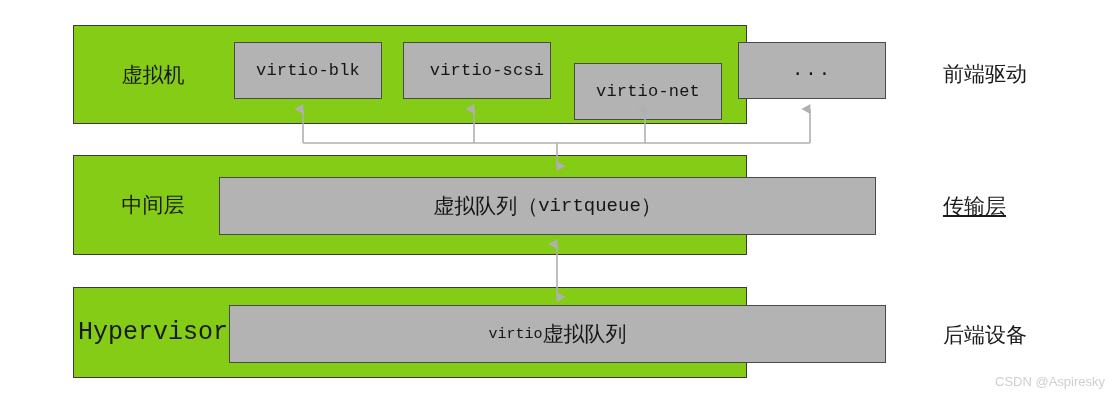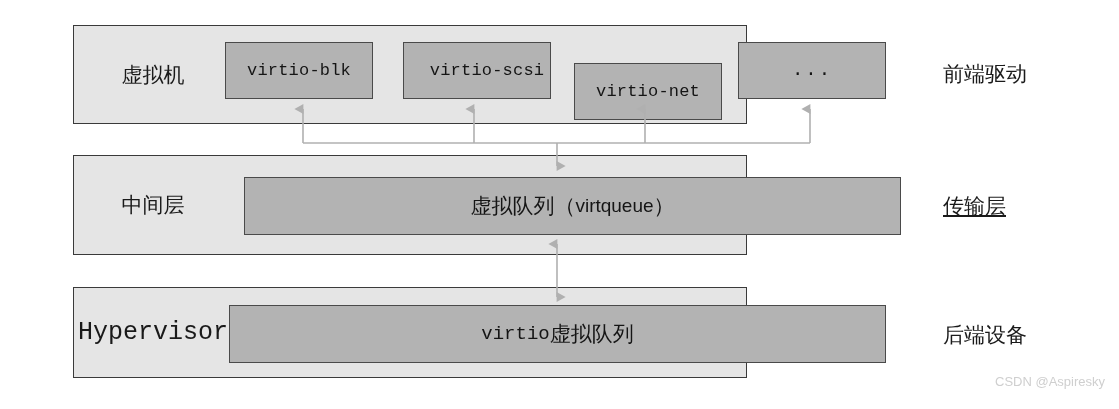--- a/index.html
+++ b/index.html
@@ -22,21 +22,21 @@
     left: 0; top: 0;
     width: 1119px;
     height: 409px;
   }
 
   
   .panel {
     position: absolute;
     left: 73px;
     width: 674px;
-    background: #e5e5e5;
+    background: #84cc16;
     border: 1.5px solid #3a3a3a;
     box-sizing: border-box;
   }
   #panel-vm       { top: 25px;  height: 99px; }
   #panel-middle   { top: 155px; height: 100px; }
   #panel-hyp      { top: 287px; height: 91px; }
 
   
   .panel-label {
     position: absolute;
@@ -71,58 +71,58 @@
     font-size: 17px;
     letter-spacing: 0.2px;
   }
 
   
   .drv {
     top: 16px;
     height: 57px;
     width: 148px;
   }
-  #drv-0 { left: 151px; }
+  #drv-0 { left: 160px; }
   #drv-1 { left: 329px; padding-left: 20px; }
   #drv-2 { left: 500px; margin-top: 21px; }
   #drv-3 { left: 664px; width: 148px; }
 
   #drv-3 .ellipsis {
     font-size: 19px;
     letter-spacing: 2px;
     line-height: 0.5;
   }
 
   
   #vq-box {
-    left: 170px;
+    left: 145px;
     top: 21px;
     width: 657px;
     height: 58px;
     font-size: 21px;
     font-family: "Liberation Serif", "DejaVu Serif", serif;
     text-align: center;
   }
   #vq-box .mono-run {
-    font-family: Liberation Sans, sans-serif;
+    font-family: Liberation Mono, monospace;
     font-size: 19px;
   }
 
   
   #dev-box {
     left: 155px;
     top: 17px;
     width: 657px;
     height: 58px;
     font-size: 21px;
     font-family: "Liberation Serif", "DejaVu Serif", serif;
   }
   #dev-box .mono-run {
     font-family: "Liberation Mono", "DejaVu Sans Mono", monospace;
-    font-size: 19px;
+    font-size: 15px;
   }
 
   
   .stage-label {
     position: absolute;
     left: 930px;
     width: 180px;
     font-size: 21px;
     white-space: nowrap;
     color: #1a1a1a;

